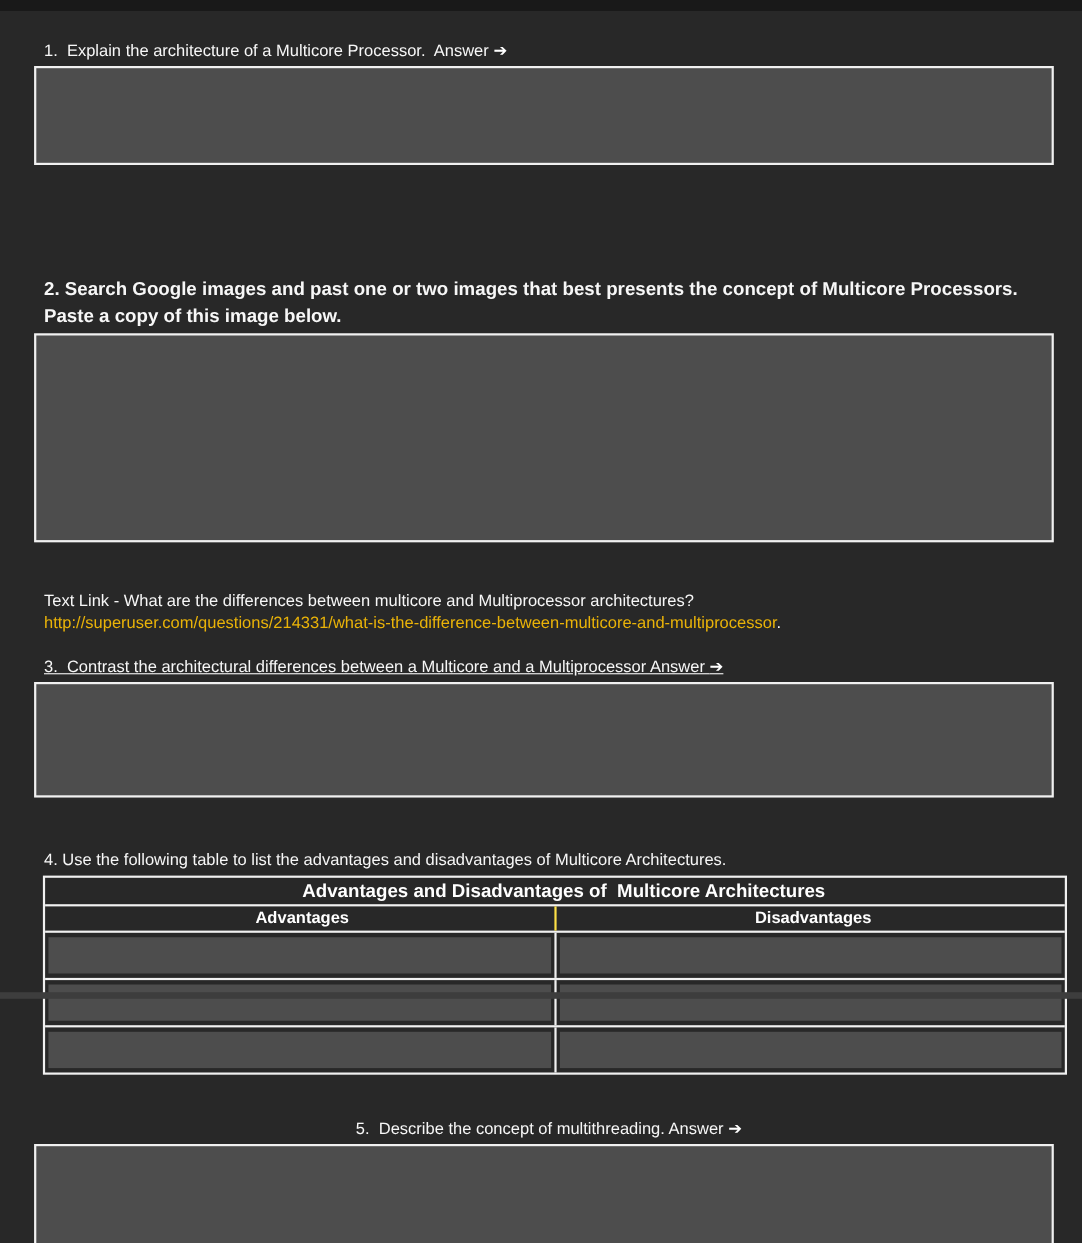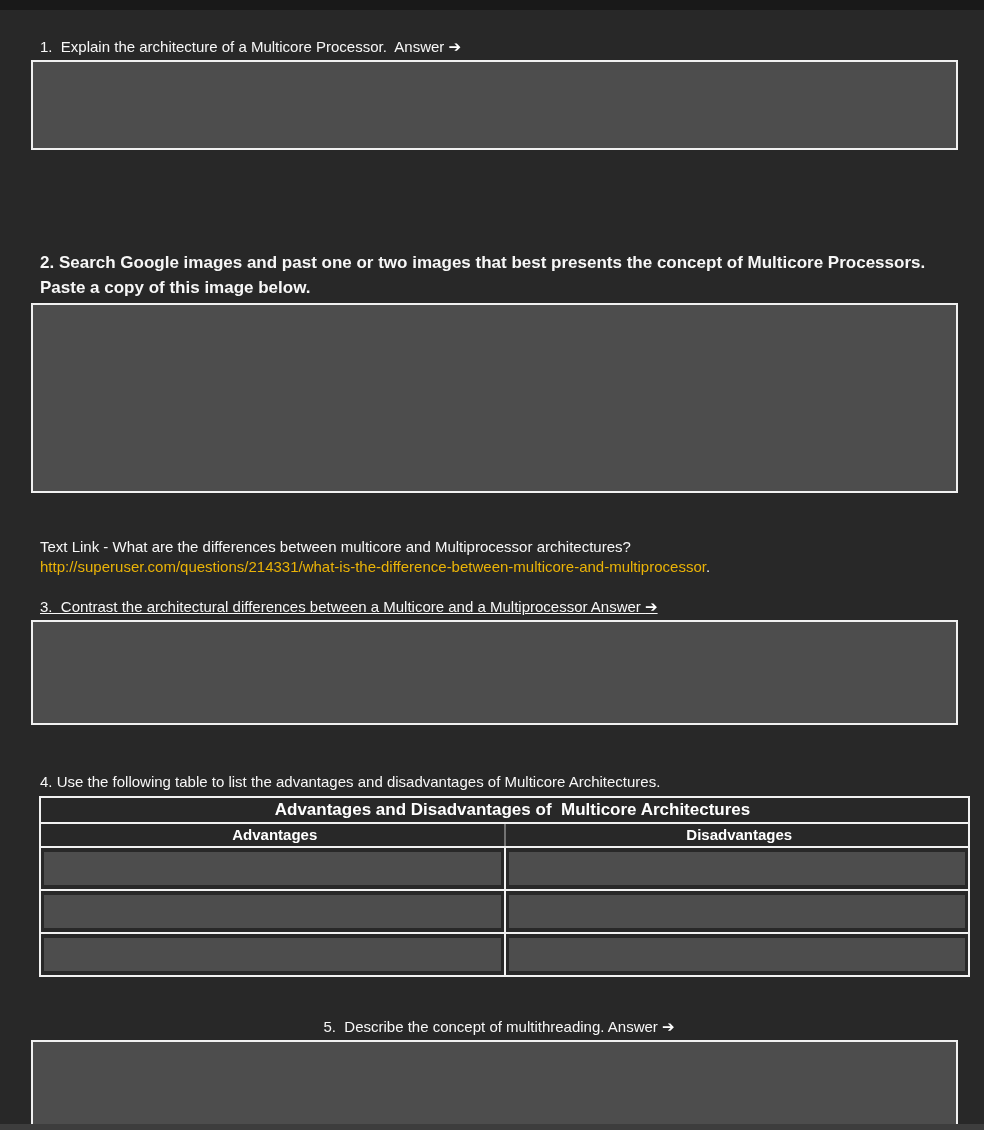--- a/index.html
+++ b/index.html
@@ -3,21 +3,21 @@
 <meta charset="utf-8">
 <style>
   html, body { margin: 0; padding: 0; }
   body {
     width: 984px; height: 1130px;
     background: #282828;
     font-family: "Liberation Sans", "DejaVu Sans", sans-serif;
     color: #ffffff;
     overflow: hidden;
   }
-  .page { position: relative; width: 984px; height: 1130px; background: #282828; }
+  .page { position: relative; width: 984px; height: 908px; background: #282828; }
   .top-bar { height: 10px; width: 100%; background: #191919; }
   .bottom-bar { position: absolute; bottom: 0; left: 0; width: 100%; height: 6px; background: #3d3d3d; }
 
   .content { padding: 0 26px 0 31px; }
 
   .qtext {
     margin-left: 9px;
     font-size: 15px;
     line-height: 20px;
     white-space: pre-wrap;
@@ -70,21 +70,21 @@
   }
   .t-head { display: flex; border-bottom: 2px solid #f1f1f1; }
   .t-h {
     flex: 1;
     text-align: center;
     font-weight: bold;
     font-size: 15px;
     line-height: 19px;
     padding: 1px 0 2px 5px;
   }
-  .t-h + .t-h { border-left: 2px solid #737373; }
+  .t-h + .t-h { border-left: 2px solid #fde047; }
   .t-row { display: flex; }
   .t-row + .t-row { border-top: 2px solid #f1f1f1; }
   .t-cell { flex: 1; padding: 4px 3px; }
   .t-cell + .t-cell { border-left: 2px solid #f1f1f1; }
   .t-fill { height: 33px; background: #4d4d4d; }
 </style>
 </head>
 <body>
 
 <div class="page">

